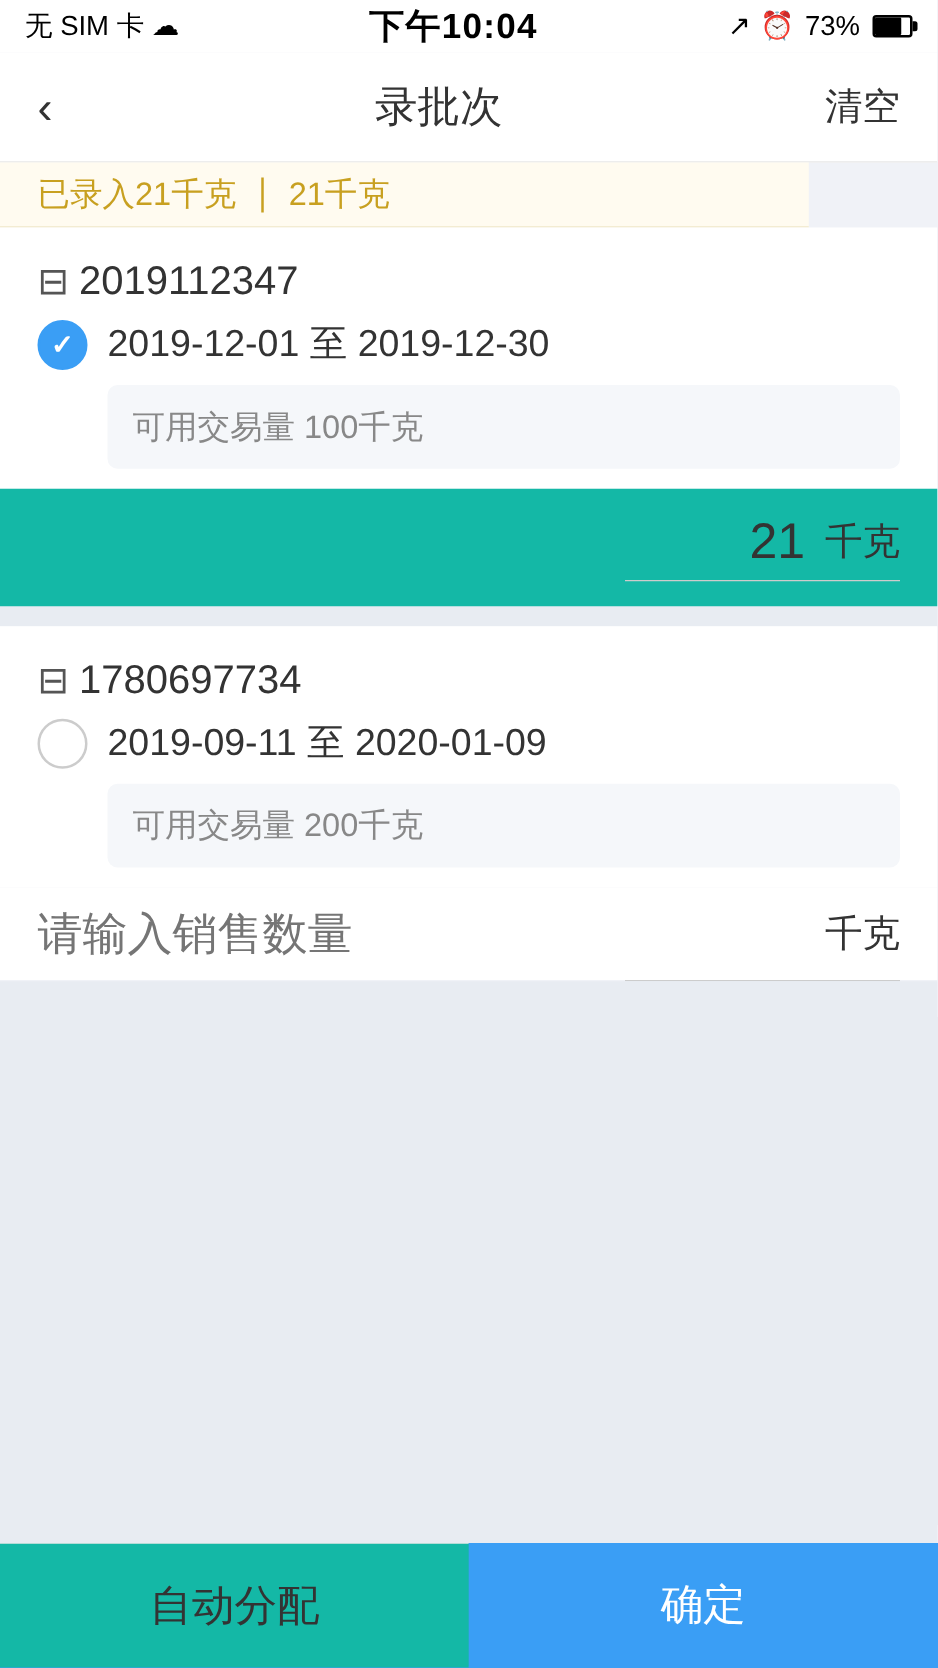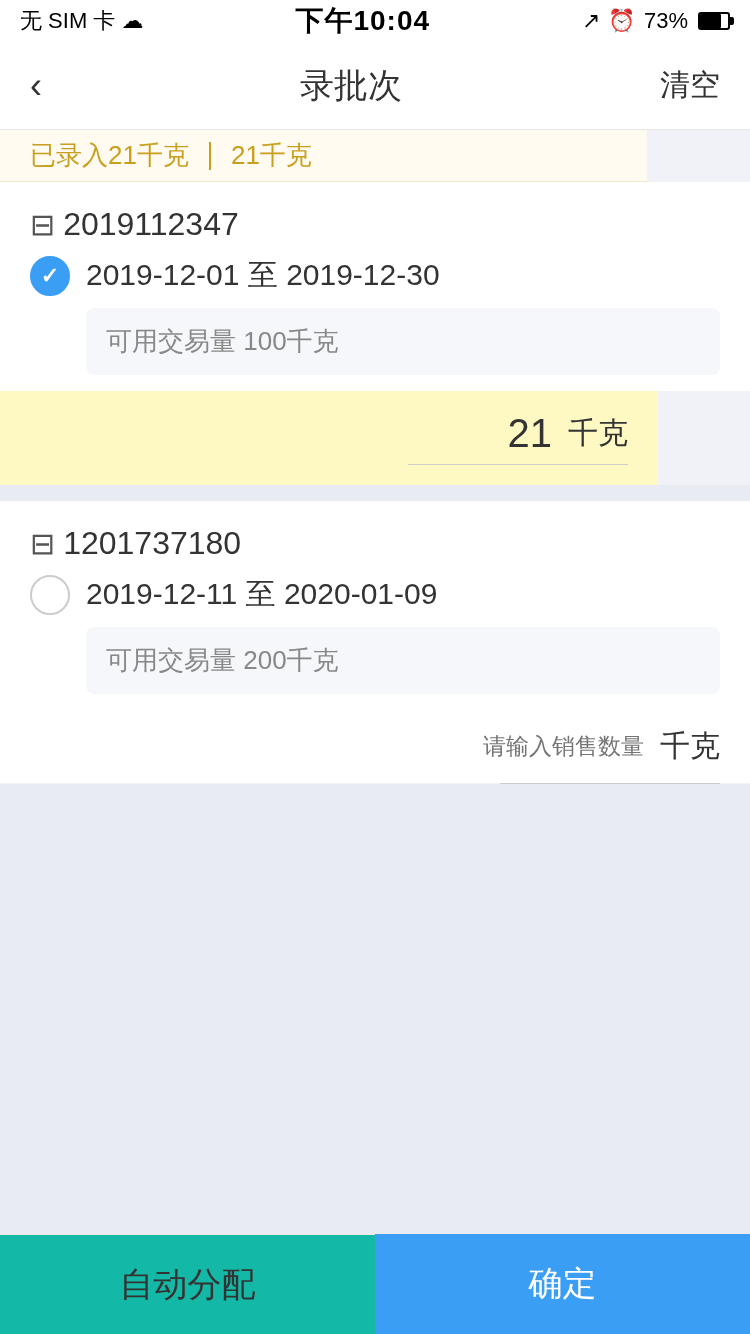--- a/index.html
+++ b/index.html
@@ -206,22 +206,22 @@
       color: #fff;
       cursor: pointer;
       display: flex;
       align-items: center;
       justify-content: center;
     }
 
     
     .amount-input-wrapper {
       position: relative;
-      width: 658px;
-      background: #fef9c3;
+      width: 750px;
+      background: #14b8a6;
       padding: 20px 30px;
     }
   </style>
 </head>
 <body>
 
 <div class="status-bar">
   <div class="status-left">
     <span>无 SIM 卡 ☁</span>
   </div>
@@ -267,31 +267,31 @@
     <span style="font-size:30px;color:#333;">千克</span>
   </div>
   <div style="width:220px;height:1px;background:#ccc;margin-left:auto;"></div>
 </div>
 
 <div class="section-divider"></div>
 
 <div class="batch-card" style="padding-bottom:16px;margin-top:0;">
   <div class="batch-header">
     <span class="batch-id-icon">⊟</span>
-    <span class="batch-id">1201737180</span>
+    <span class="batch-id">1780697734</span>
   </div>
   <div class="batch-date-row">
     <div class="batch-radio"></div>
-    <span class="batch-date">2019-12-11 至 2020-01-09</span>
+    <span class="batch-date">2019-09-11 至 2020-01-09</span>
   </div>
   <div class="batch-qty-box">可用交易量 200千克</div>
 </div>
 
 <div style="width:750px;background:#fff;display:flex;align-items:center;justify-content:flex-end;padding:16px 30px;gap:16px;position:relative;">
-  <input class="input-field" type="text" style="font-size: 23px; color: rgb(187, 187, 187); text-align: right; flex: 1 1 0%; border: none; outline: none; background: transparent;" placeholder="请输入销售数量">
+  <input class="input-field" type="text" style="font-size: 36px; color: rgb(187, 187, 187); text-align: left; flex: 1 1 0%; border: none; outline: none; background: transparent;" placeholder="请输入销售数量">
   <span style="font-size:30px;color:#333;">千克</span>
 </div>
 <div style="width:220px;height:1px;background:#ccc;margin-left:auto;margin-right:30px;"></div>
 
 <div style="width:750px;height:480px;background:#e8ecf2;"></div>
 
 <div class="bottom-bar">
   <button class="btn-auto">自动分配</button>
   <button class="btn-confirm">确定</button>
 </div>

